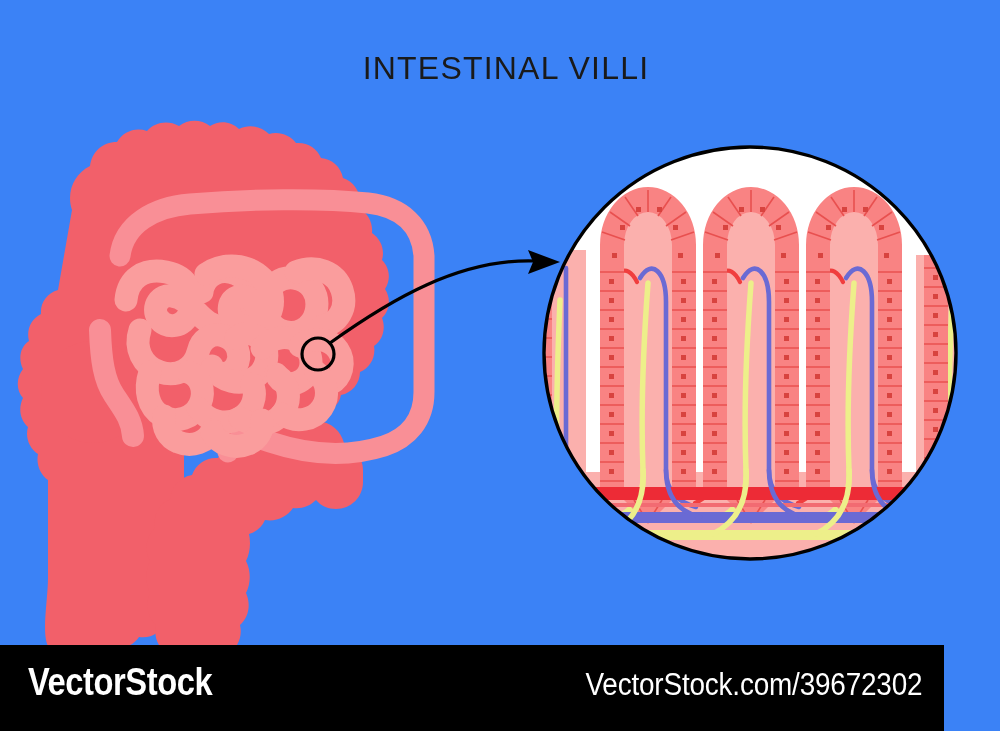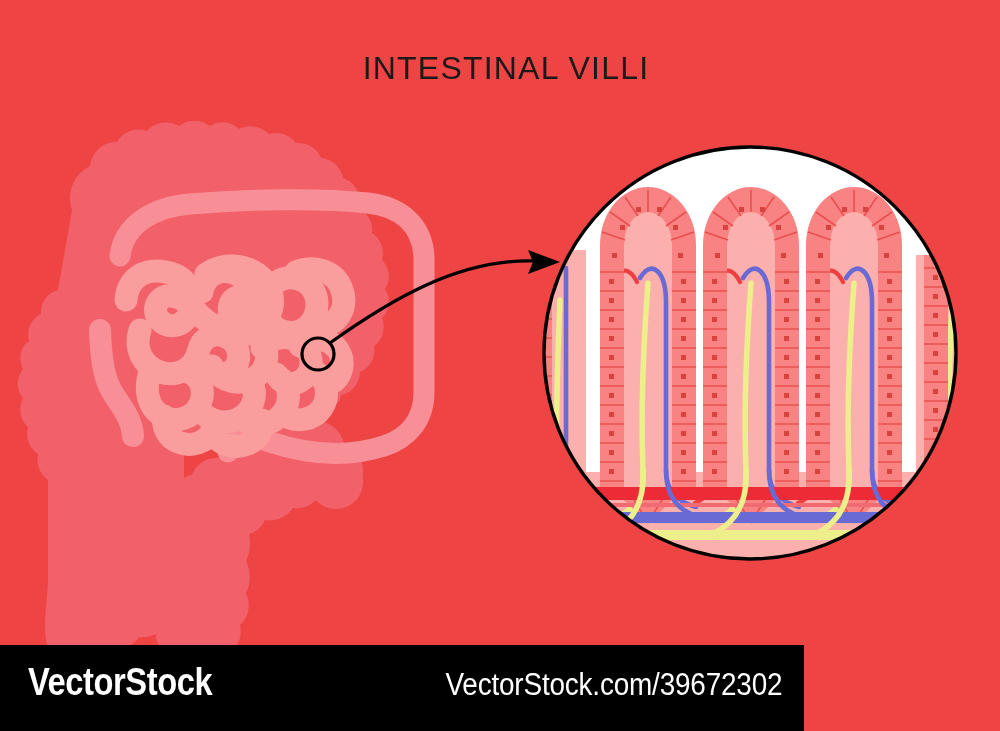--- a/index.html
+++ b/index.html
@@ -8,21 +8,21 @@
     padding: 0;
     background: #ffffff;
   }
   body {
     font-family: "Liberation Sans", sans-serif;
   }
   #page {
     position: relative;
     width: 1000px;
     height: 731px;
-    background: #ef4444;
+    background: #3b82f6;
     overflow: hidden;
   }
   #title {
     position: absolute;
     left: 0;
     top: 50px;
     width: 1012px;
     text-align: center;
     font-family: "Liberation Sans", sans-serif;
     font-size: 32px;
@@ -35,21 +35,21 @@
     position: absolute;
     left: 0;
     top: 0;
     width: 1000px;
     height: 645px;
   }
   #watermark-bar {
     position: absolute;
     left: 0;
     top: 645px;
-    width: 804px;
+    width: 944px;
     height: 86px;
     background: #000000;
   }
   #wm-logo {
     position: absolute;
     left: 28px;
     top: 16px;
     font-family: "Liberation Sans", sans-serif;
     font-size: 38px;
     font-weight: 700;

